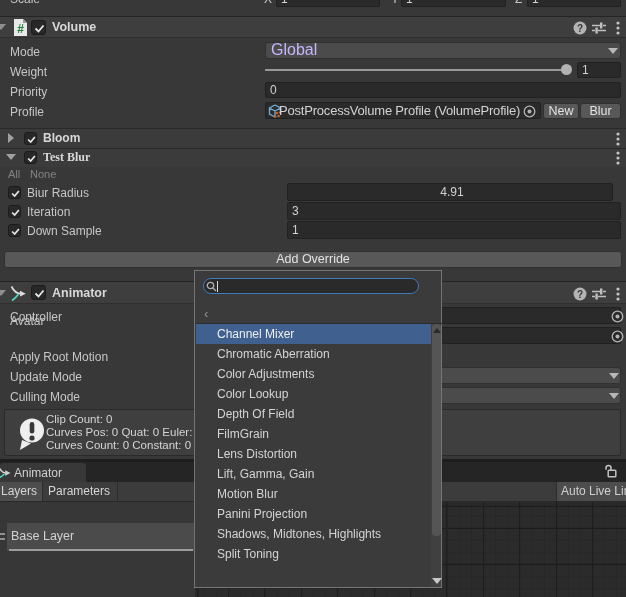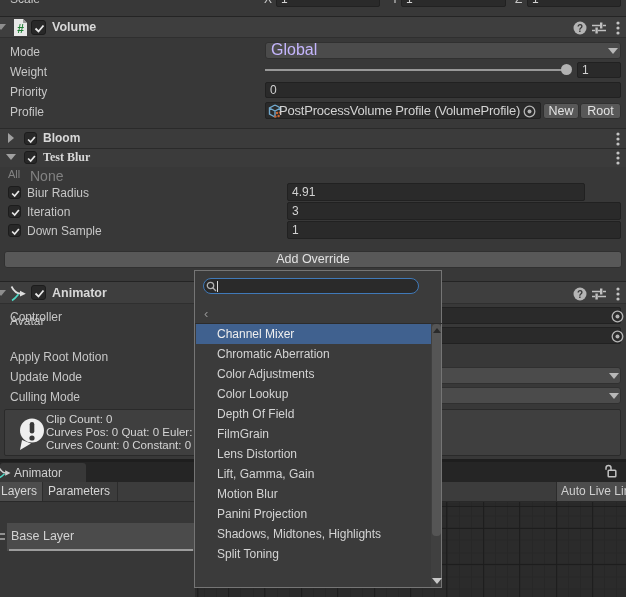--- a/index.html
+++ b/index.html
@@ -86,21 +86,21 @@
       <circle cx="10.6" cy="12" r="1.2" fill="#cc6633"></circle>
         <circle cx="7.4" cy="12.6" r="1.2" fill="#cc6633"></circle>
     </svg>
     <span style="position:absolute;left:13px;top:1px;font-size:13px;letter-spacing:-0.2px;">PostProcessVolume Profile (VolumeProfile)</span>
     <svg style="position:absolute;left:257px;top:2px;" width="13" height="13" viewBox="0 0 13 13">
       <circle cx="6.5" cy="6.5" r="5.3" fill="none" stroke="#b4b4b4" stroke-width="1.3"></circle>
       <circle cx="6.5" cy="6.5" r="2" fill="#b4b4b4"></circle>
     </svg>
   </div>
   <div class="btn" style="left:543px;top:103px;width:36px;height:16px;line-height:14px;">New</div>
-  <div class="btn" style="left:580px;top:103px;width:41px;height:16px;line-height:14px;">Root</div>
+  <div class="btn" style="left:580px;top:103px;width:41px;height:16px;line-height:14px;">Blur</div>
 
   <div class="abs" style="left:0;top:128px;width:626px;height:1px;background:#2a2a2a;"></div>
   <div class="hdr" style="top:129px;height:19px;background:#3b3b3b;">
     <div class="abs" style="left:8px;top:4px;width:0;height:0;border-top:5px solid transparent;border-bottom:5px solid transparent;border-left:6px solid #a0a0a0;"></div>
     <div class="chk" style="left:24px;top:3px;width:13px;height:13px;">
       <svg width="11" height="11" viewBox="0 0 13 13">
           <path d="M2.5,6.5 L5.5,9.5 L10.5,3.5" stroke="#e8e8e8" stroke-width="2" fill="none"></path>
         </svg>
     </div>
     <div class="hdrtxt" style="left:43px;top:2px;font-size:12px;">Bloom</div>
@@ -119,29 +119,29 @@
         </svg>
     </div>
     <div class="hdrtxt" style="left:43px;top:1px;font-size:12px;font-family:Liberation Serif, serif;">Test Blur</div>
     <svg class="abs" style="left:616px;top:2px;" width="4" height="14" viewBox="0 0 4 14">
         <circle cx="2" cy="2" r="1.6" fill="#c4c4c4"></circle>
         <circle cx="2" cy="7" r="1.6" fill="#c4c4c4"></circle>
         <circle cx="2" cy="12" r="1.6" fill="#c4c4c4"></circle>
       </svg>
   </div>
   <div class="abs" style="left:8px;top:168px;color:#828282;font-size:11px;">All</div>
-  <div class="abs" style="left:30px;top:168px;color:#828282;font-size:14px;text-align:right;">None</div>
+  <div class="abs" style="left:30px;top:168px;color:#828282;font-size:11px;text-align:right;">None</div>
 
   <div class="chk" style="left:8px;top:186px;width:13px;height:13px;">
     <svg width="11" height="11" viewBox="0 0 13 13">
         <path d="M2.5,6.5 L5.5,9.5 L10.5,3.5" stroke="#e8e8e8" stroke-width="2" fill="none"></path>
       </svg>
   </div>
   <div class="lbl" style="left:27px;top:184px;">Biur Radius</div>
-  <div class="field" style="left:287px;top:183px;width:298px;height:18px;line-height:16px;">4.91</div>
+  <div class="field" style="left:287px;top:183px;width:326px;height:18px;line-height:16px;text-align:center;">4.91</div>
 
   <div class="chk" style="left:8px;top:205px;width:13px;height:13px;">
     <svg width="11" height="11" viewBox="0 0 13 13">
         <path d="M2.5,6.5 L5.5,9.5 L10.5,3.5" stroke="#e8e8e8" stroke-width="2" fill="none"></path>
       </svg>
   </div>
   <div class="lbl" style="left:27px;top:203px;">Iteration</div>
   <div class="field" style="left:287px;top:202px;width:334px;height:18px;line-height:16px;">3</div>
 
   <div class="chk" style="left:8px;top:224px;width:13px;height:13px;">

